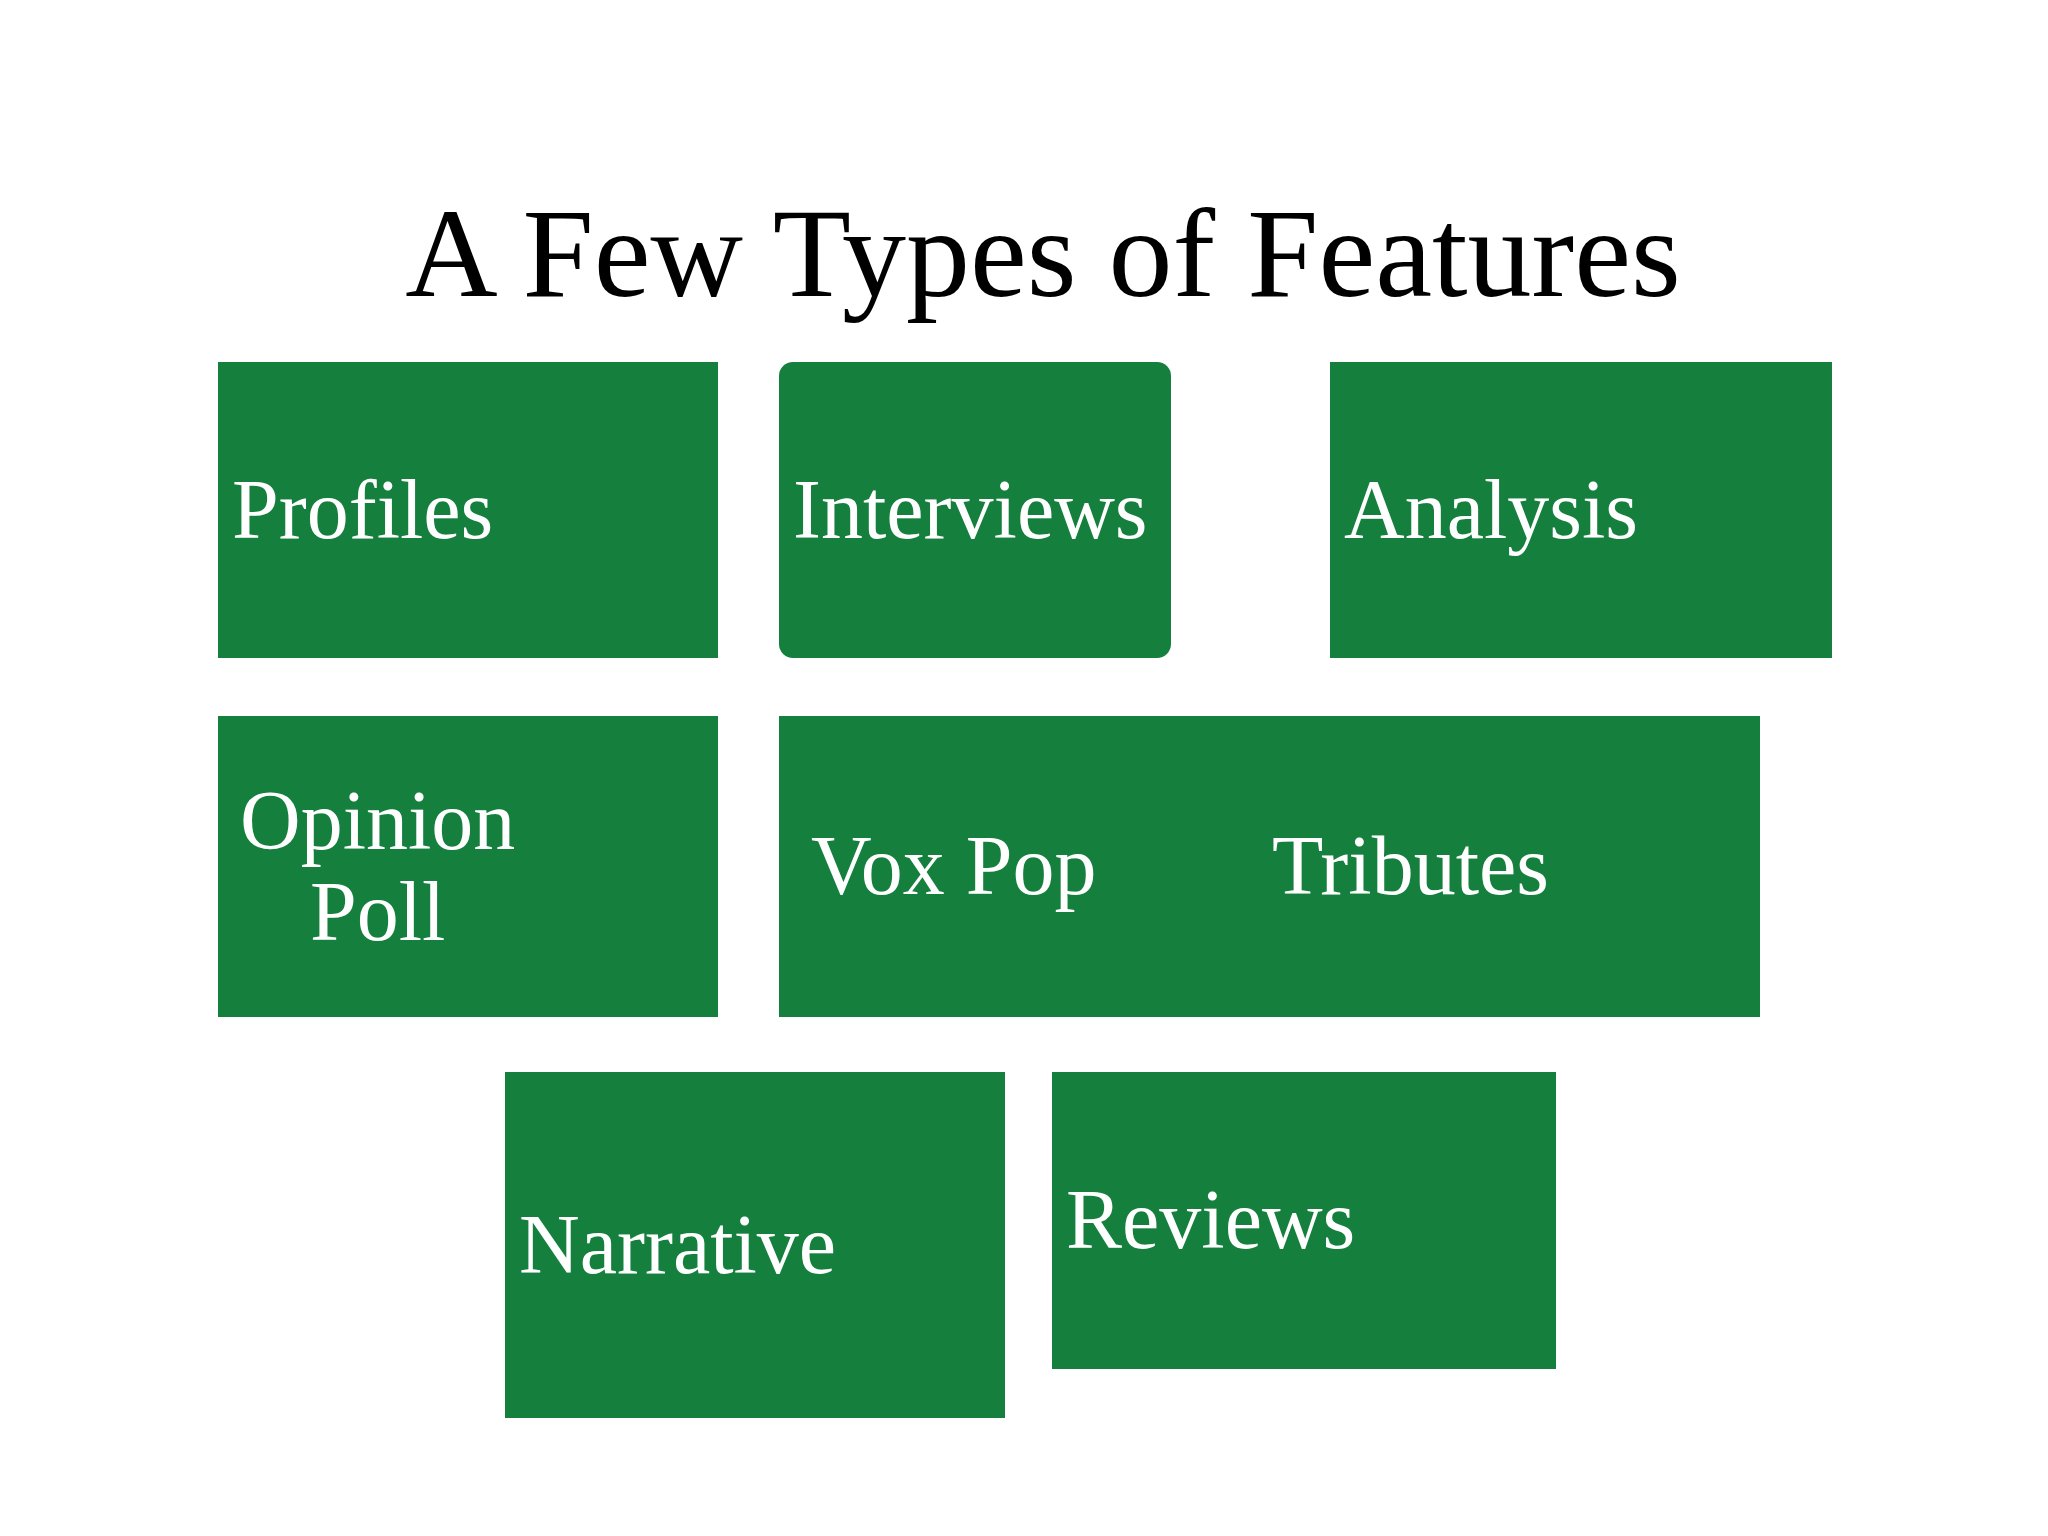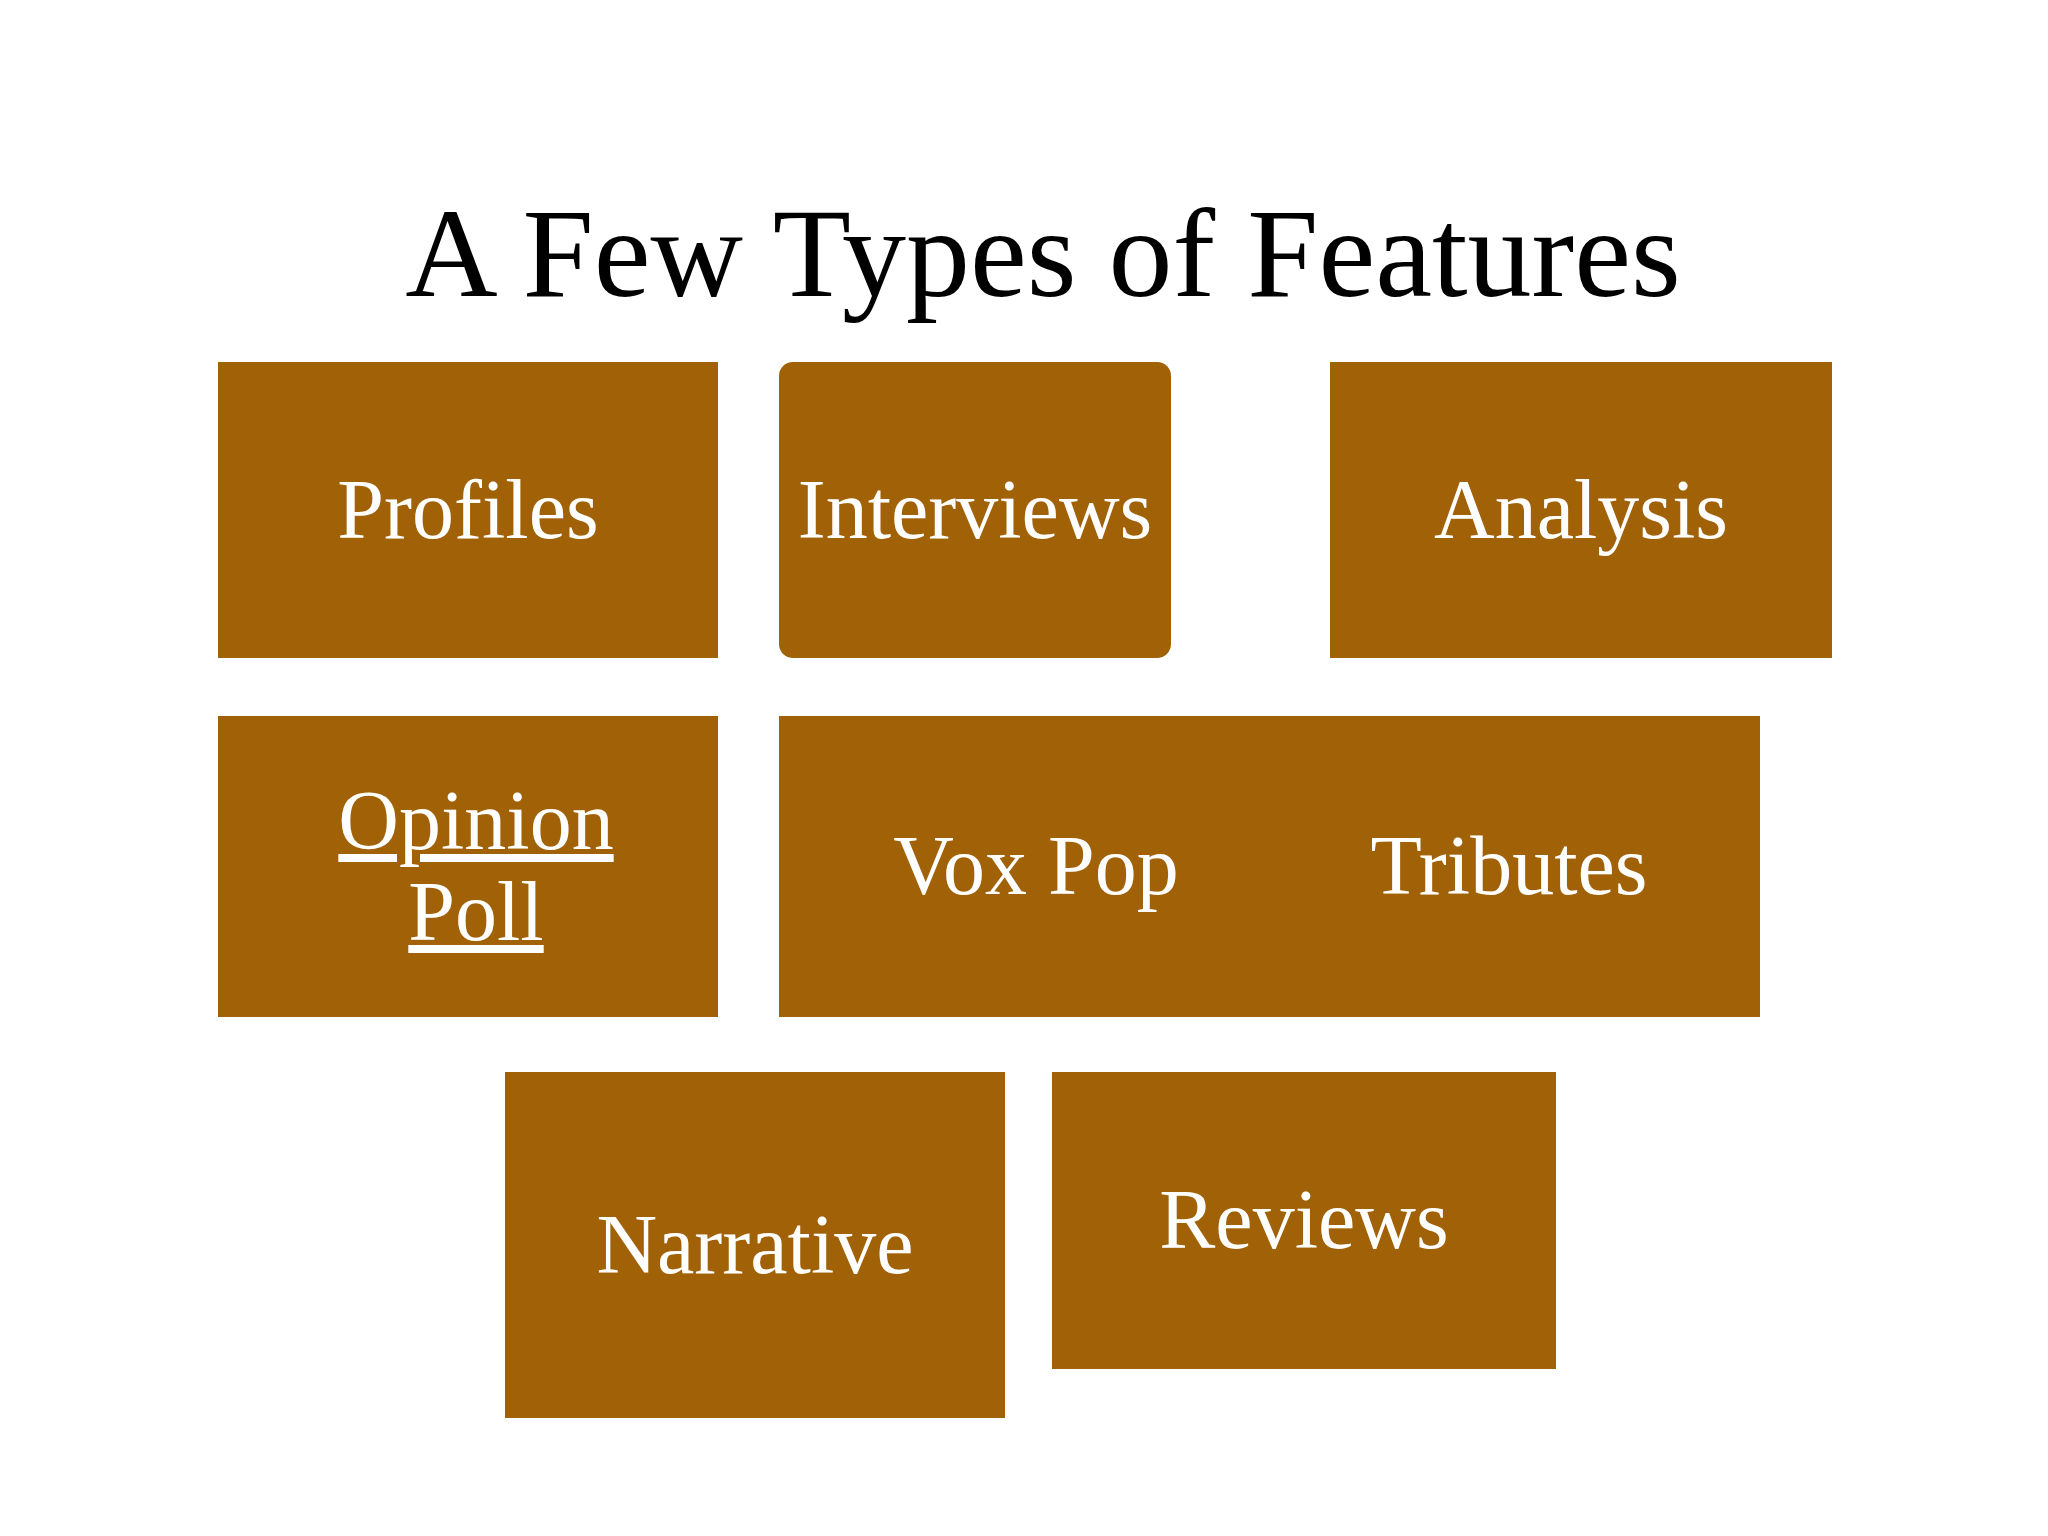--- a/index.html
+++ b/index.html
@@ -32,24 +32,23 @@
     font-weight: normal;
     line-height: 1.12;
     letter-spacing: 0px;
     white-space: nowrap;
     margin-left: 19px;
   }
 
   
   .feature-box {
     position: absolute;
-    background: #a16207;
+    background: #15803d;
     display: flex;
     align-items: center;
-    justify-content: center;
     box-sizing: border-box;
     padding: 0 14px;
   }
   .feature-label {
     color: #FFFFFF;
     font-family: "Liberation Serif", "DejaVu Serif", serif;
     font-size: 84px;
     font-weight: normal;
     line-height: 1.08;
     text-align: center;
@@ -64,21 +63,21 @@
   
   #box-opinion-poll { left: 218px;  top: 716px; width: 500px; height: 301px; }
   #box-vox-pop      { left: 779px;  top: 716px; width: 496px; height: 301px; padding-left: 32px; }
   #box-tributes     { left: 1258px; top: 716px; width: 502px; height: 301px; }
 
   
   #box-narrative { left: 505px;  top: 1072px; width: 500px; height: 346px; }
   #box-reviews   { left: 1052px; top: 1072px; width: 504px; height: 297px; }
 
   
-  #box-opinion-poll .feature-label { transform: translateX(8px); text-decoration: underline; }
+  #box-opinion-poll .feature-label { transform: translateX(8px); }
 </style>
 </head>
 <body>
 
 <div id="slide">
 
   <h1 id="slide-title">A Few Types of Features</h1>
 
   <div class="feature-box" id="box-profiles">
     <span class="feature-label">Profiles</span>

